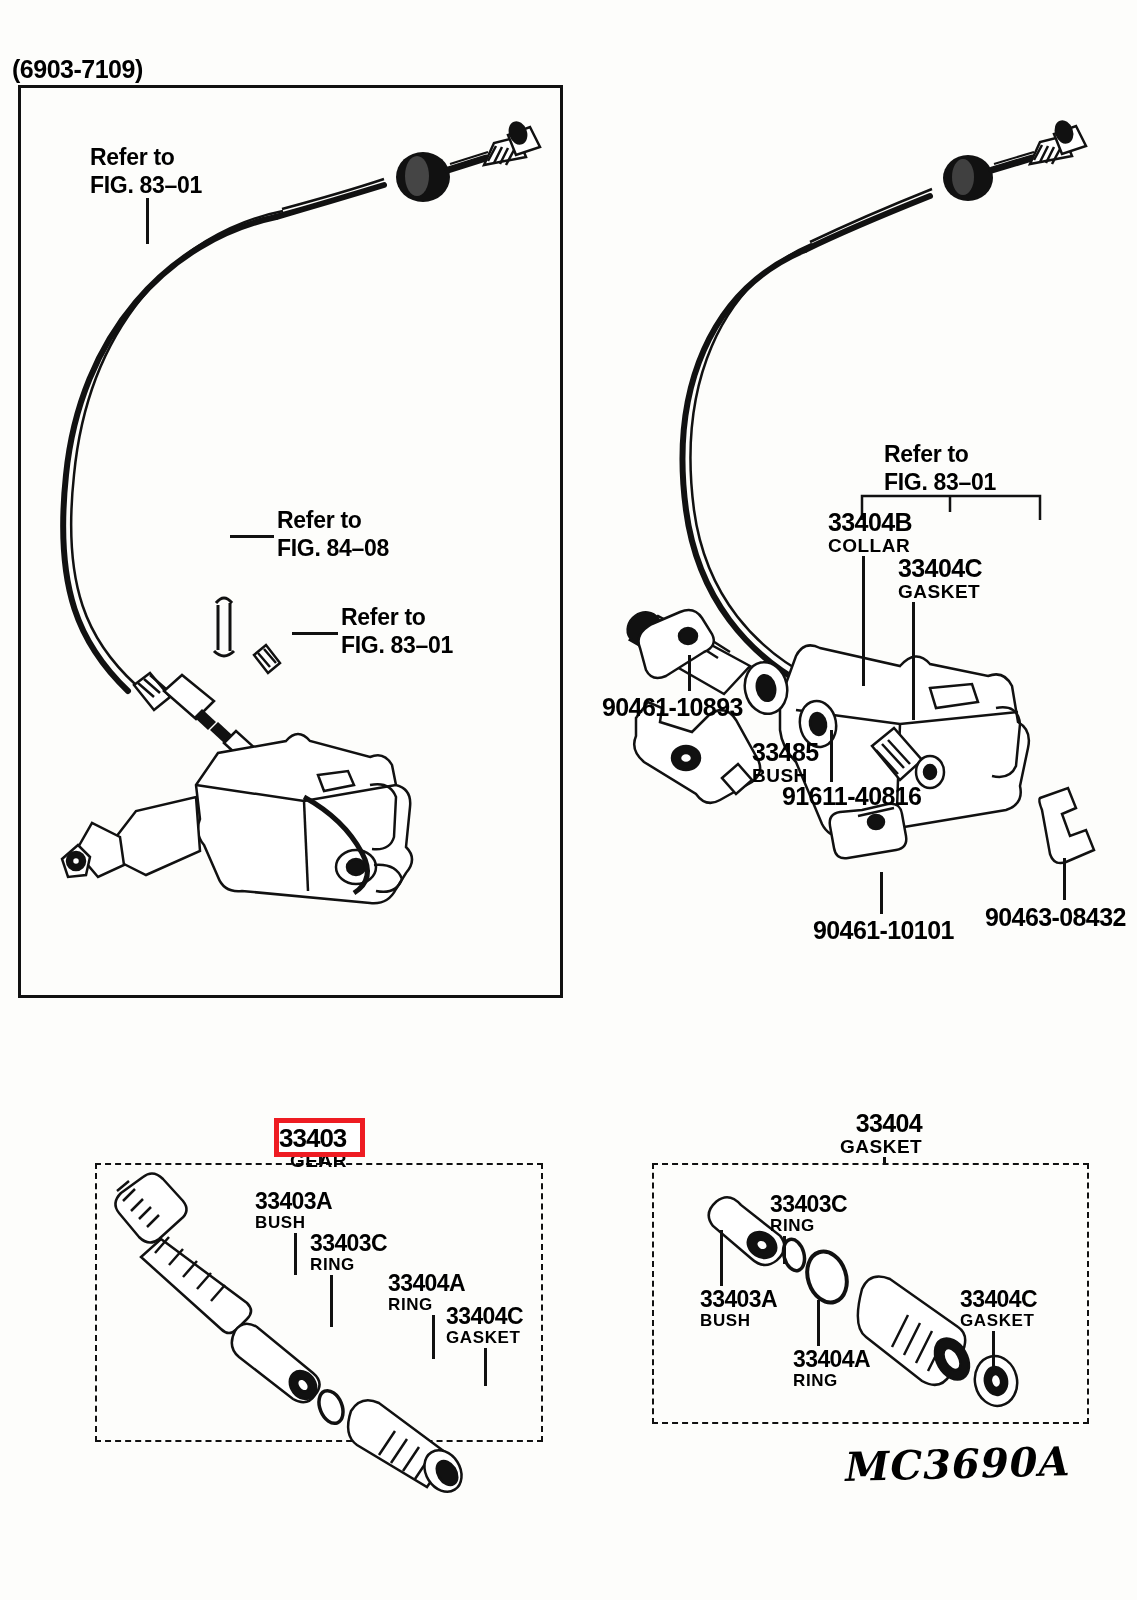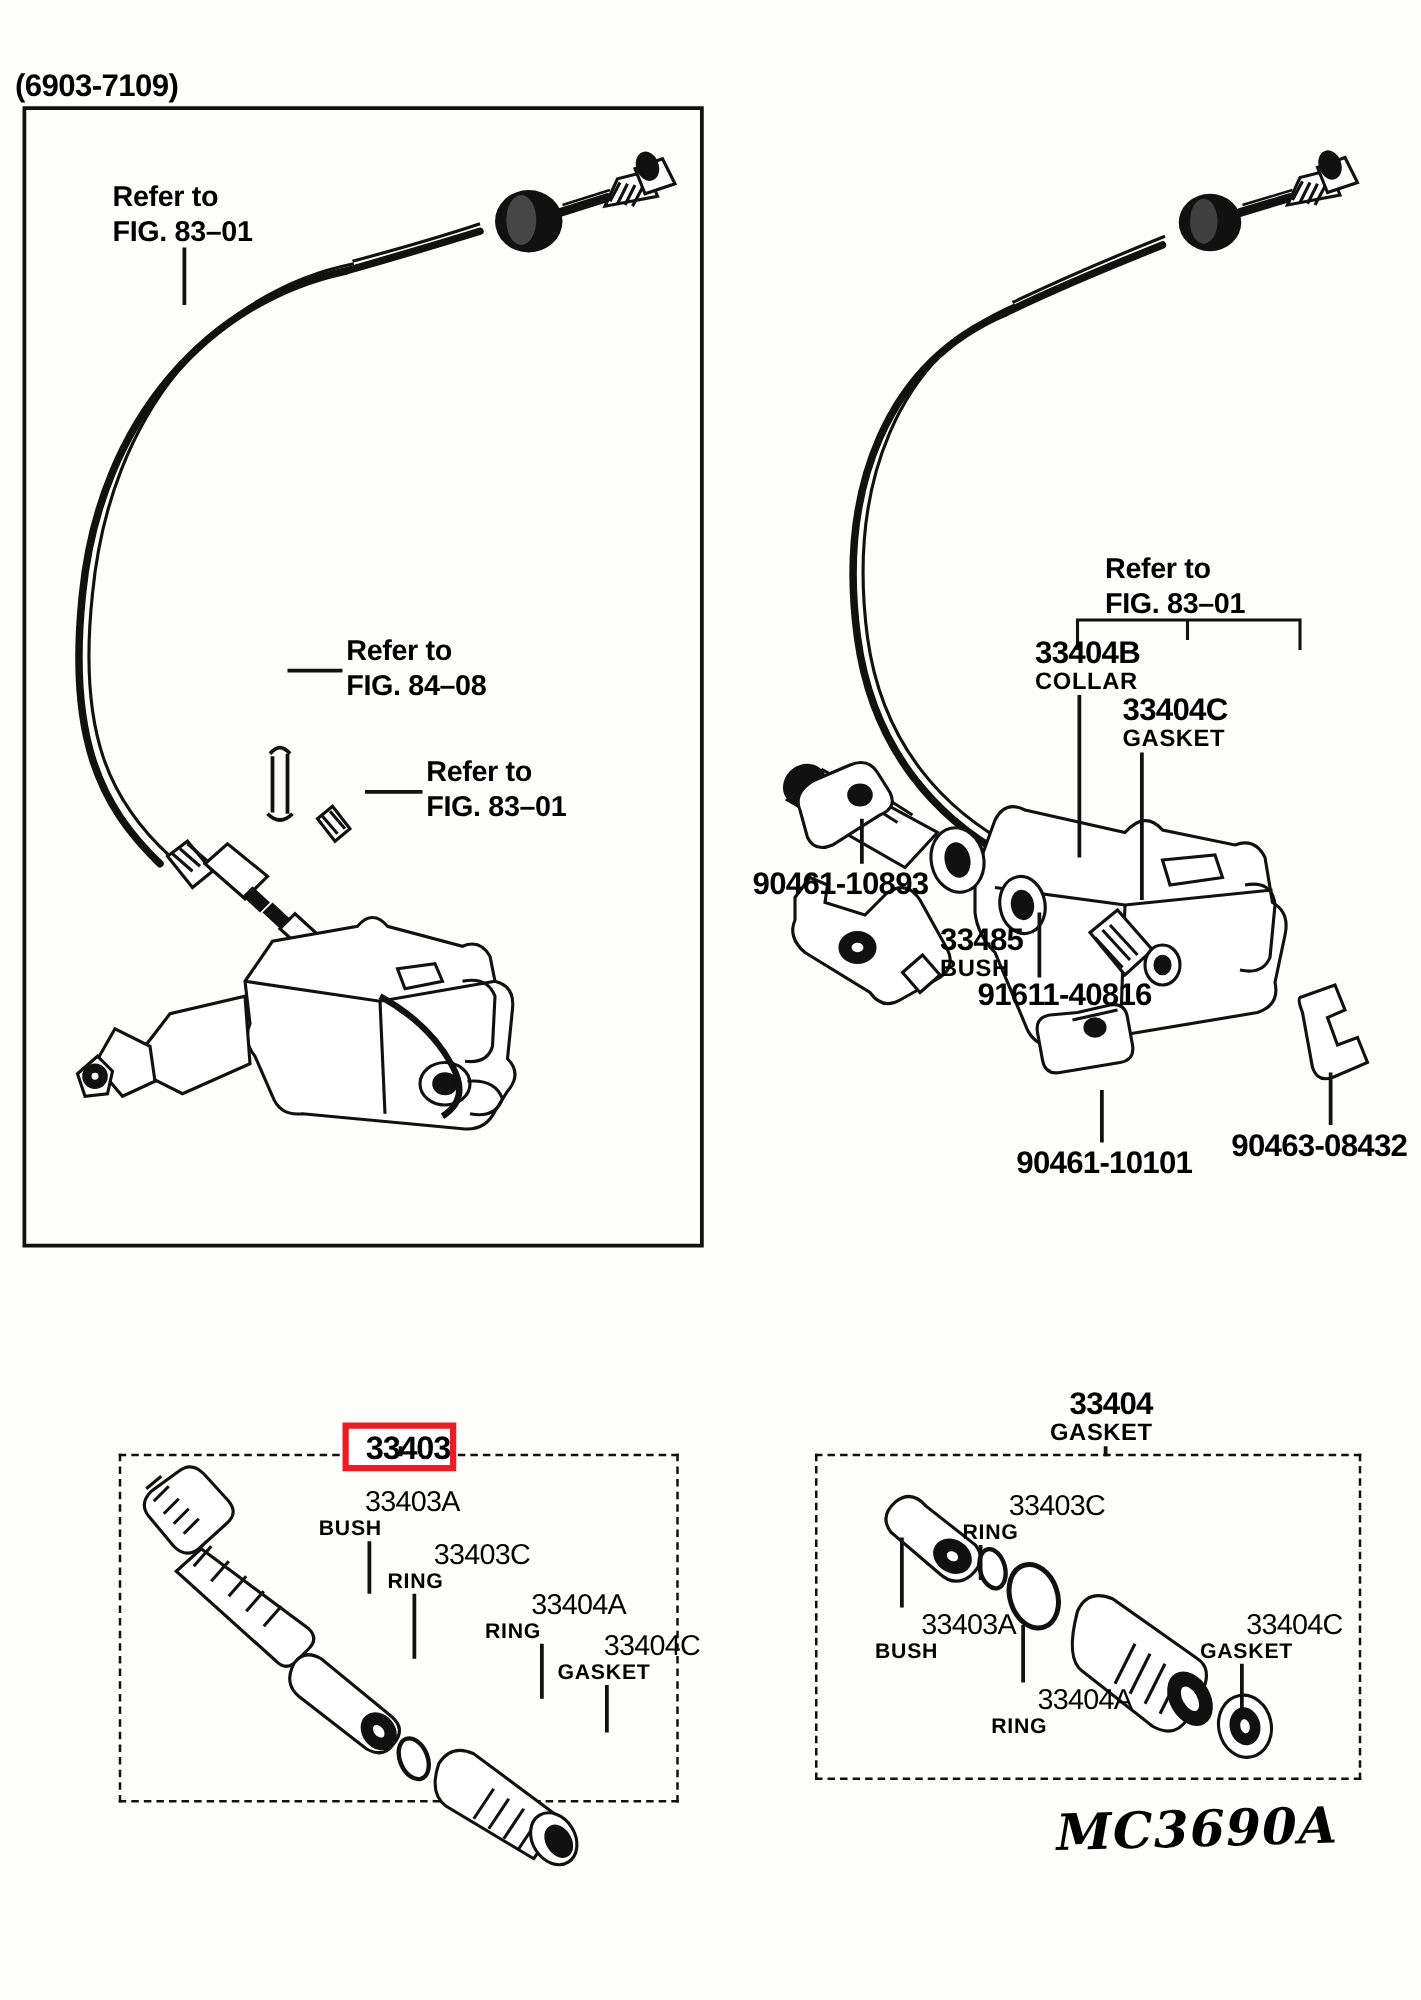--- a/index.html
+++ b/index.html
@@ -20,23 +20,22 @@
   }
   .pn{
     font-size:25px;font-weight:bold;letter-spacing:-0.6px;white-space:nowrap;
     line-height:1.0;
   }
   .pn-sub{
     font-size:19px;font-weight:bold;letter-spacing:0.5px;white-space:nowrap;
     line-height:1.15;
   }
   .pn-sm{
-    font-size:23px;font-weight:normal;letter-spacing:-0.6px;white-space:nowrap;
+    font-size:23px;font-weight:bold;letter-spacing:-0.6px;white-space:nowrap;
     line-height:1.0;
-    margin-left:37px;
   }
   .pn-sub-sm{
     font-size:17px;font-weight:bold;letter-spacing:0.6px;white-space:nowrap;
     line-height:1.15;
   }
   .handwrite{
     font-size:40px;font-family:"DejaVu Serif", serif;font-style:italic;
     font-weight:bold;letter-spacing:1px;white-space:nowrap;
     transform:rotate(-1.5deg);
   }
@@ -46,21 +45,21 @@
     box-sizing:border-box;
   }
   .dashed-frame{
     border:2.5px dashed #111;
     box-sizing:border-box;
   }
   .red-hl{
     border:5px solid #ee1c22;
     background:#fff;
     box-sizing:border-box;
-    display:flex;align-items:center;justify-content:flex-end;margin-top:20px;
+    display:flex;align-items:center;justify-content:flex-start;
   }
   .red-hl .pn{font-size:26px;letter-spacing:-1px;}
   
   .lead-v{background:#111;width:2.5px;}
   .lead-h{background:#111;height:2.5px;}
   svg{display:block;overflow:visible;}
 </style>
 </head>
 <body>
 

